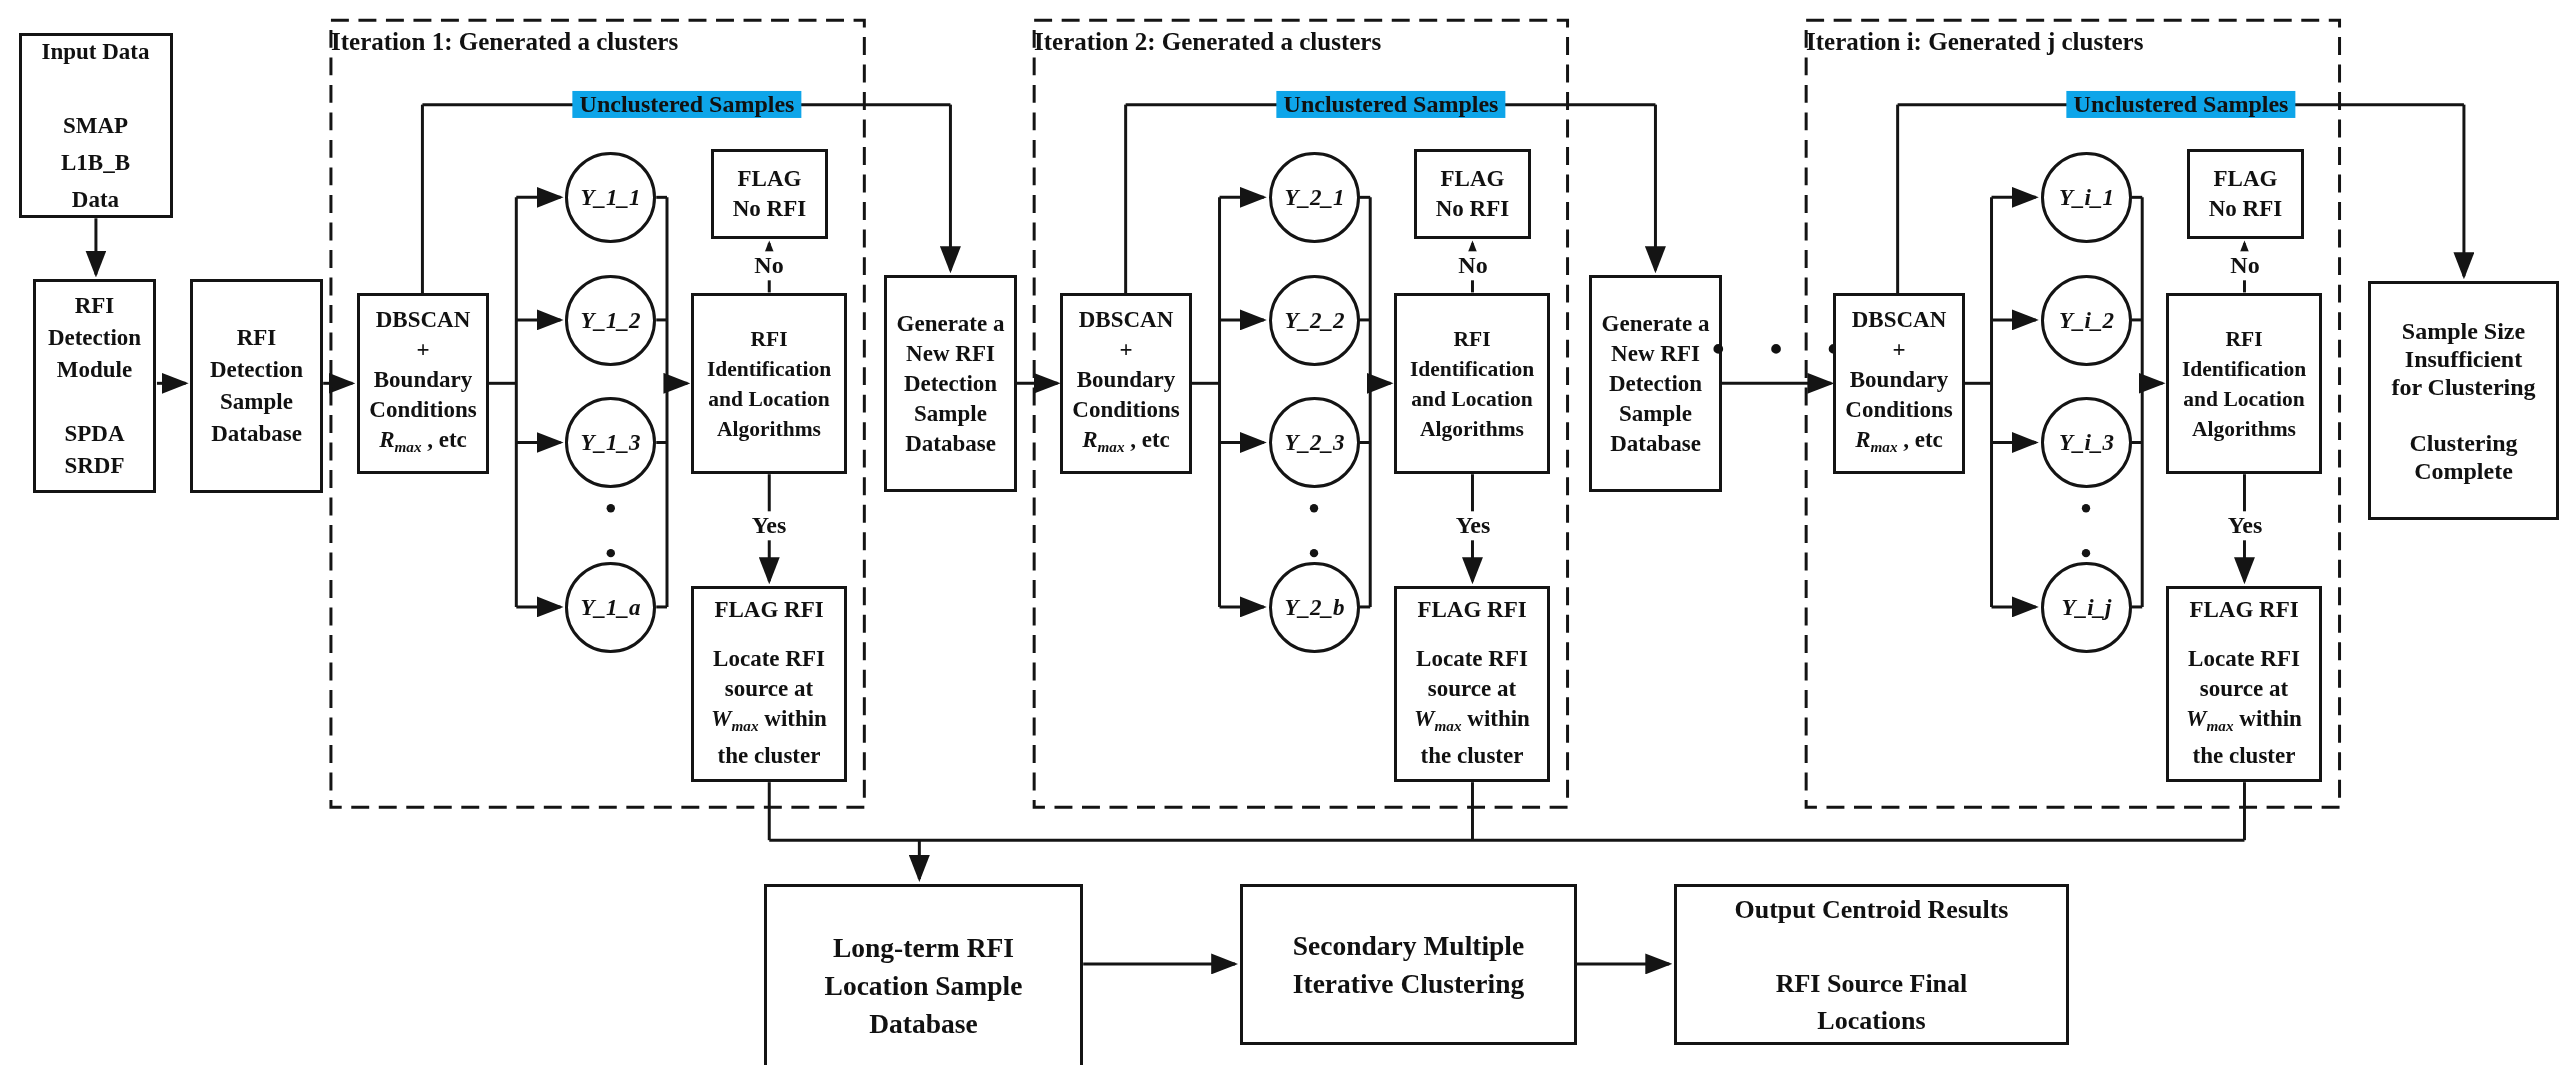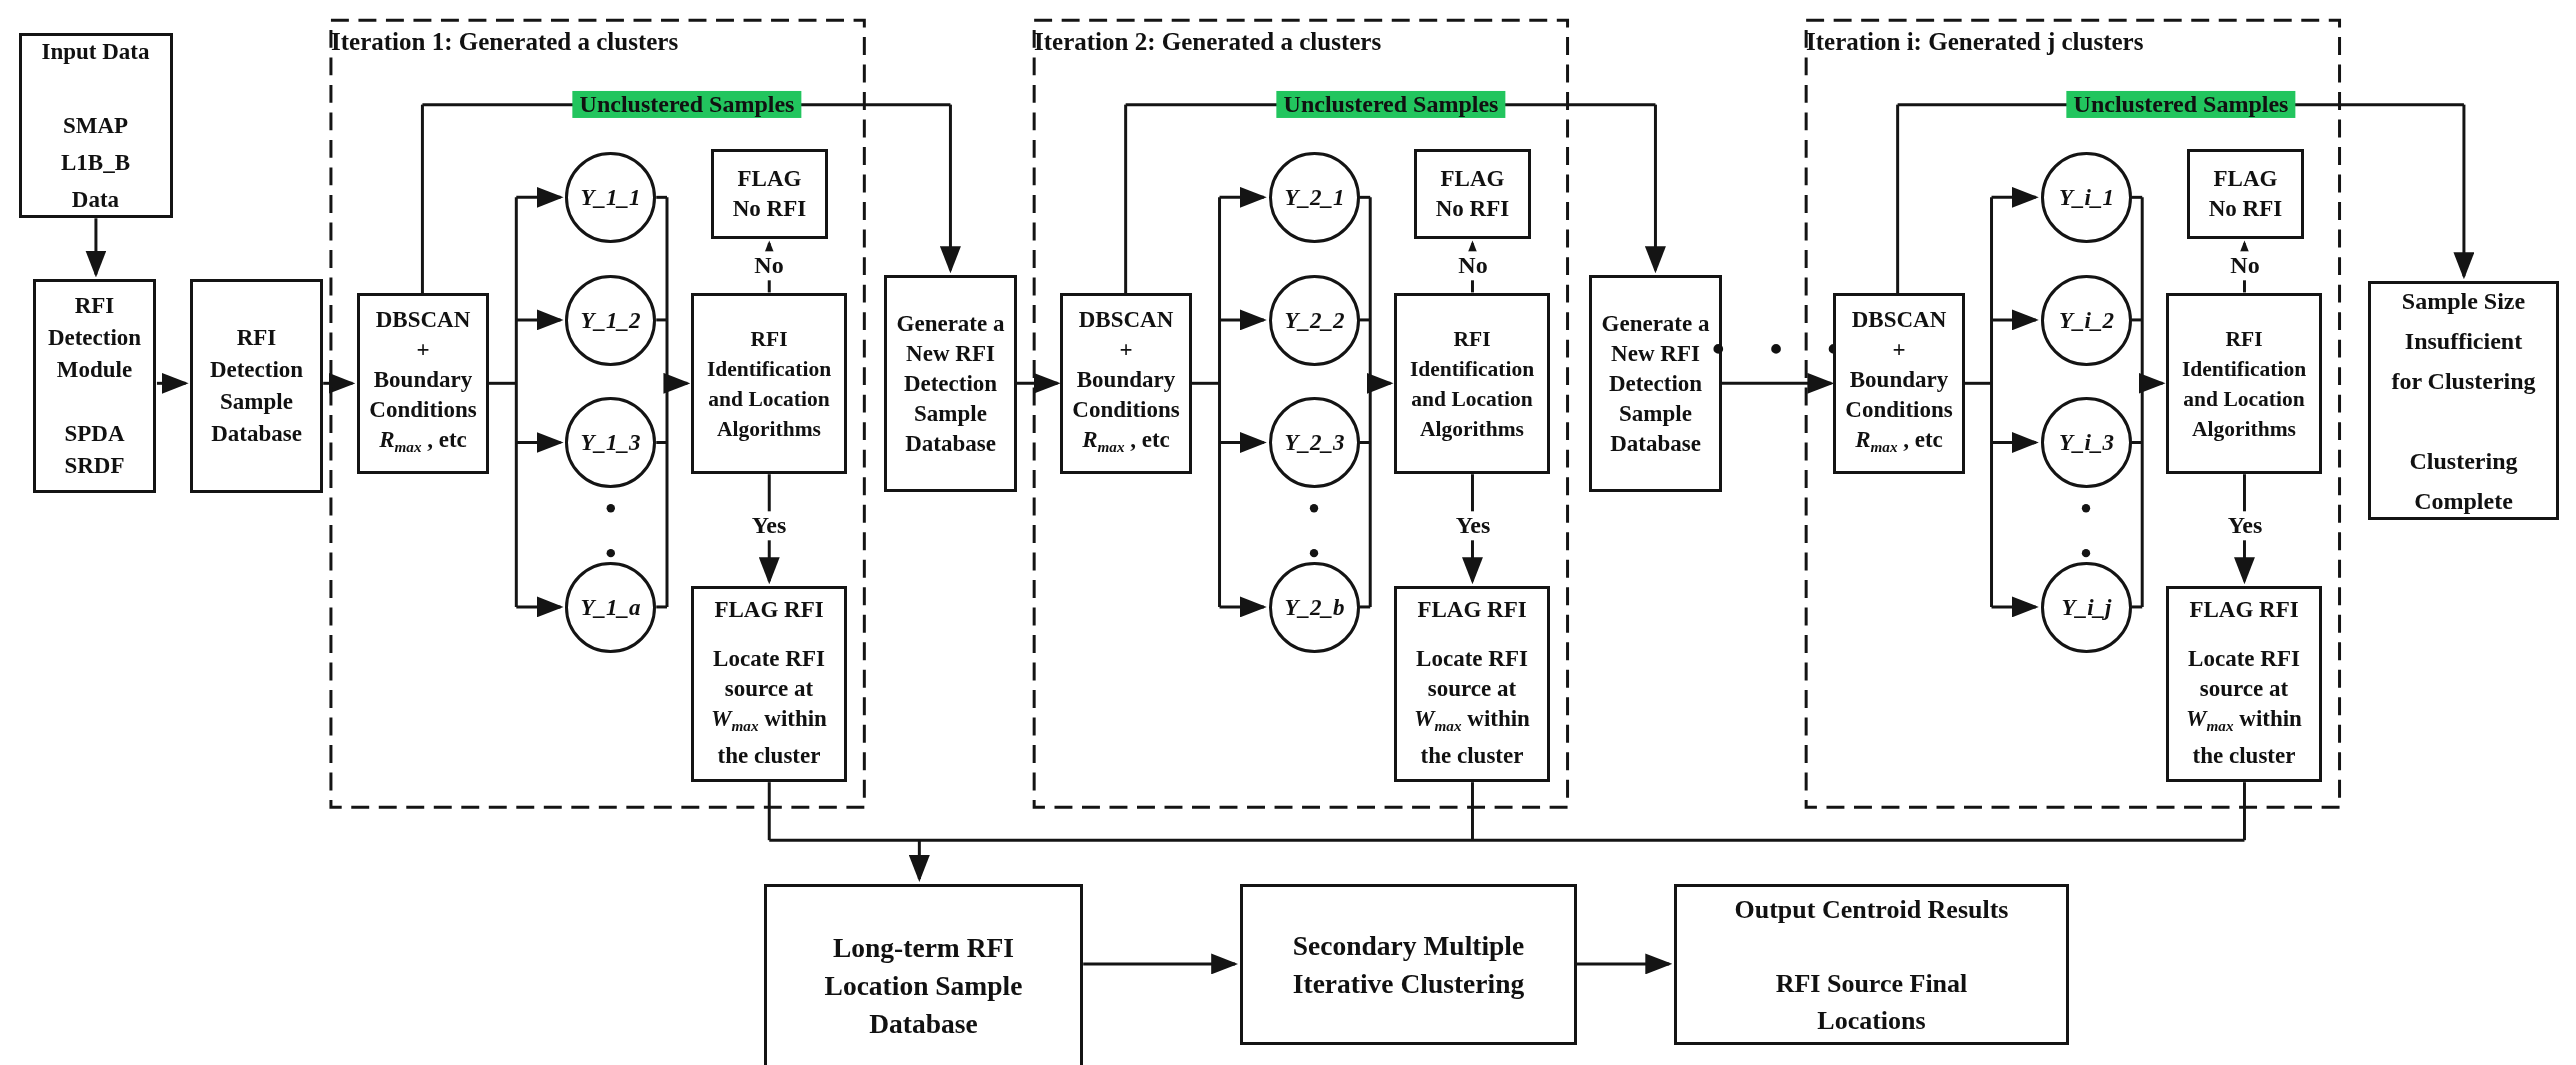--- a/index.html
+++ b/index.html
@@ -12,30 +12,30 @@
   #ah polygon{fill:#141414;}
   .box{position:absolute;background:#fff;border:3px solid #141414;box-sizing:border-box;
        display:flex;flex-direction:column;align-items:center;justify-content:center;
        text-align:center;font-weight:bold;}
   .circle{border-radius:50%;font-style:italic;}
   .tx{display:block;white-space:pre-line;}
   .row{display:block;white-space:normal;}
   .sym{font-style:italic;}
   .sb{font-style:italic;font-size:66%;vertical-align:-16%;}
   .ititle{position:absolute;text-align:left;font-weight:bold;font-size:25px;}
-  .uncl{position:absolute;transform:translate(-50%,-52%);background:#22c55e;padding:0 7.2px;
+  .uncl{position:absolute;transform:translate(-50%,-52%);background:#0ea5e9;padding:0 7.2px;
         font-weight:bold;font-size:24px;white-space:nowrap;}
   .yn{position:absolute;transform:translate(-50%,-50%);background:#fff;padding:1.2px 3.6px;
       font-weight:bold;font-size:24px;}
   .hdots{position:absolute;transform:translate(-50%,-50%);font-weight:bold;font-size:36px;
          letter-spacing:18px;white-space:nowrap;}
   .f36{font-size:21.5px;line-height:30px;}
   .f38{font-size:23px;line-height:30px;}
   .f38b{font-size:23px;line-height:32px;}
-  .f40{font-size:24px;line-height:40px;}
+  .f40{font-size:24px;line-height:28px;}
   .f44{font-size:26px;line-height:37px;}
   .f46{font-size:27.5px;line-height:38px;}
   .flagrfi{justify-content:flex-start;padding:6px 3.6px 8.4px 3.6px;}
   .spacer{flex:1;}
   .inputbox{line-height:37px;font-size:23px;}
 </style>
 </head>
 <body>
 
 <div id="canvas">

